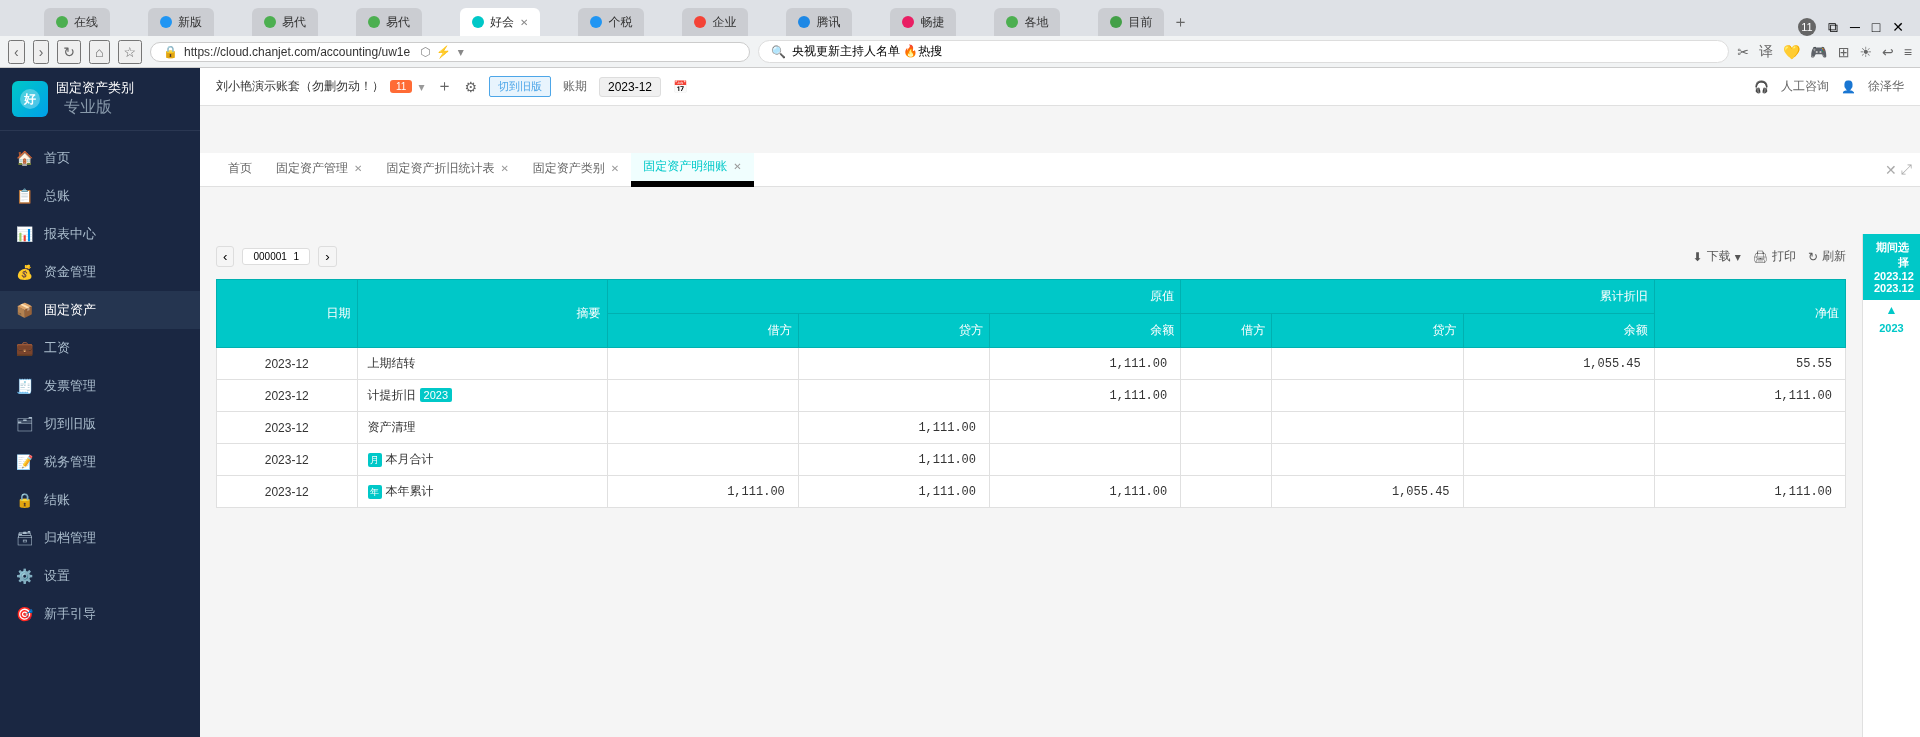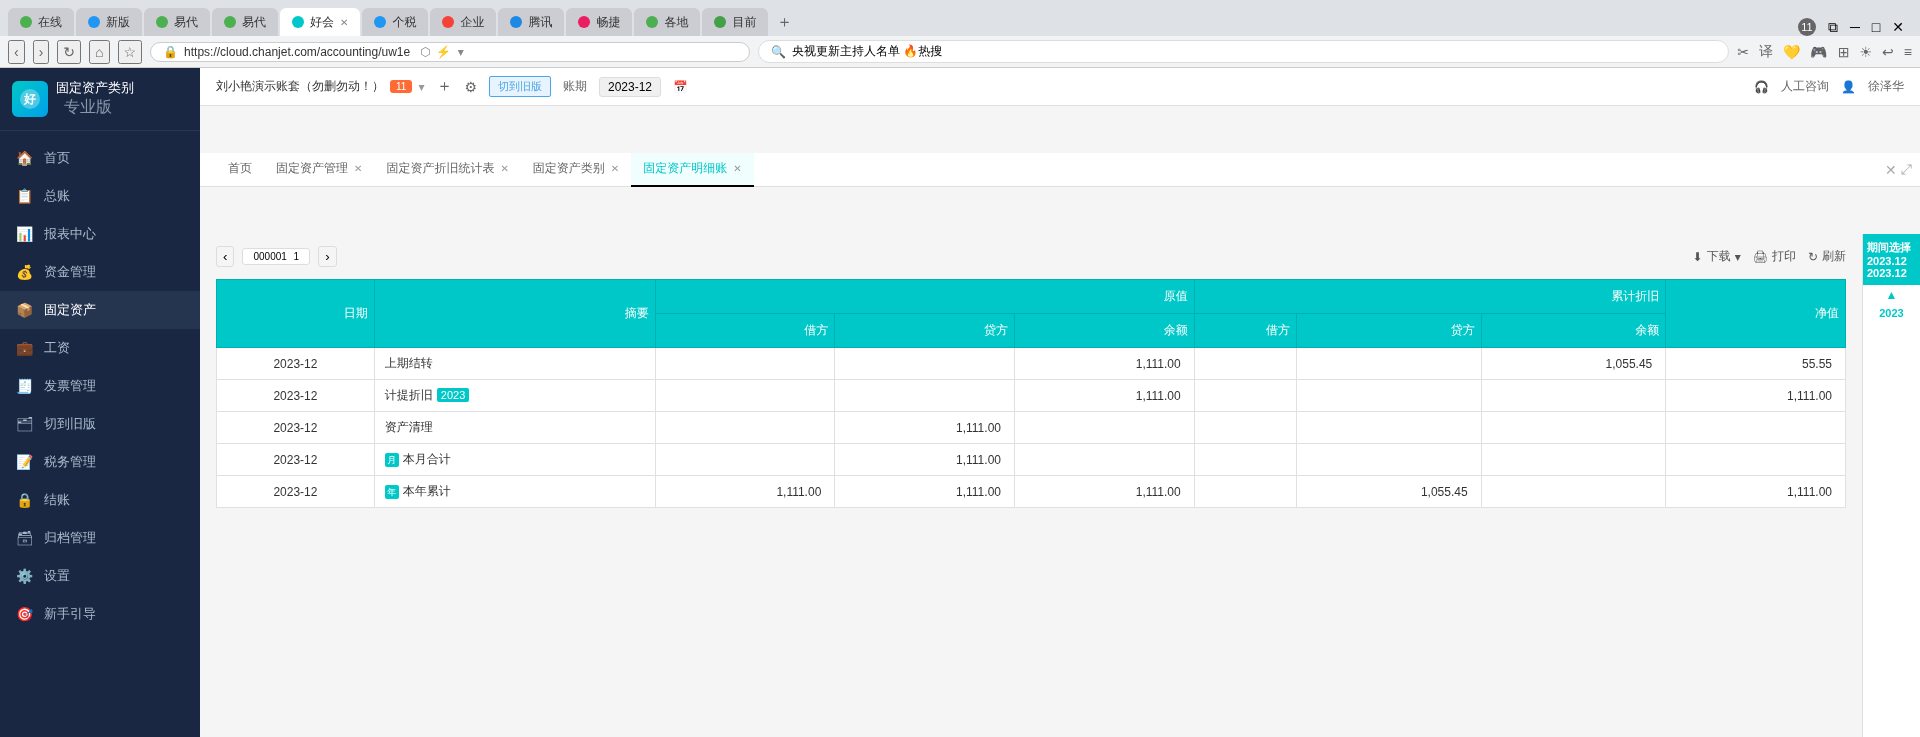--- a/index.html
+++ b/index.html
@@ -1,21 +1,21 @@
 <!DOCTYPE html>
 <html><head>
   <meta charset="utf-8">
   <style>
     * { margin: 0; padding: 0; box-sizing: border-box; }
     body { font-family: 'Microsoft YaHei', Arial, sans-serif; font-size: 12px; background: #f0f0f0; width: 1920px; height: 737px; overflow: hidden; }
 
     
     .browser-chrome { background: #dee1e6; height: 68px; }
     .tab-bar { display: flex; align-items: flex-end; height: 36px; background: #dee1e6; padding: 0 8px; gap: 2px; }
-    .tab { display: flex; align-items: center; height: 28px; padding: 0 12px; border-radius: 6px 6px 0 0; font-size: 12px; gap: 6px; cursor: pointer; background: #cbcdd2; color: #333; white-space: nowrap; }
+    .tab { display: flex; align-items: center; height: 28px; padding: 0 12px; border-radius: 6px 6px 0 0; font-size: 12px; gap: 6px; cursor: pointer; background: #cbcdd2; color: #333; white-space: nowrap; margin-left: 36px; }
     .tab.active { background: #fff; color: #333; }
     .tab .tab-close { color: #888; font-size: 10px; cursor: pointer; }
     .tab-add { display: flex; align-items: center; justify-content: center; width: 28px; height: 28px; color: #666; font-size: 16px; cursor: pointer; }
     .tab-controls { display: flex; align-items: center; gap: 12px; margin-left: auto; padding-right: 8px; }
     .browser-toolbar { display: flex; align-items: center; height: 32px; background: #f1f3f4; padding: 0 8px; gap: 8px; border-bottom: 1px solid #ccc; }
     .nav-btn { color: #666; cursor: pointer; font-size: 14px; padding: 2px 4px; }
     .address-bar { flex: 1; max-width: 600px; background: #fff; border: 1px solid #ccc; border-radius: 16px; padding: 2px 12px; font-size: 12px; color: #333; display: flex; align-items: center; gap: 6px; }
     .address-bar .lock-icon { color: #4caf50; }
     .search-area { flex: 1; display: flex; align-items: center; gap: 6px; background: #fff; border: 1px solid #ddd; border-radius: 16px; padding: 2px 12px; font-size: 12px; }
     .browser-right-icons { display: flex; align-items: center; gap: 10px; color: #666; font-size: 14px; }
@@ -39,40 +39,40 @@
     .top-bar { background: #fff; display: flex; align-items: center; padding: 0 16px; height: 38px; border-bottom: 1px solid #e0e0e0; gap: 12px; }
     .user-info { display: flex; align-items: center; gap: 6px; font-size: 12px; color: #333; }
     .version-badge { background: #ff6b35; color: #fff; font-size: 10px; padding: 1px 6px; border-radius: 3px; }
     .period-badge { background: #f0f0f0; border: 1px solid #ddd; padding: 2px 8px; border-radius: 3px; font-size: 12px; cursor: pointer; }
     .switch-btn { background: #e8f4fd; border: 1px solid #4da6e8; color: #4da6e8; padding: 2px 8px; border-radius: 2px; font-size: 11px; cursor: pointer; }
     .top-bar-right { margin-left: auto; display: flex; align-items: center; gap: 12px; font-size: 12px; color: #666; }
 
     
     .page-tabs { background: #fff; display: flex; align-items: center; padding: 0 0 0 16px; border-bottom: 1px solid #e0e0e0; height: 34px; }
     .page-tab { display: flex; align-items: center; padding: 0 12px; height: 34px; font-size: 12px; color: #666; cursor: pointer; gap: 6px; border-bottom: 2px solid transparent; white-space: nowrap; }
-    .page-tab.active { color: #00c8c8; border-bottom: 2px solid #000000; background: #f0fefe; }
+    .page-tab.active { color: #00c8c8; border-bottom: 6px solid #000000; background: #f0fefe; }
     .page-tab .tab-x { font-size: 10px; color: #999; cursor: pointer; }
     .page-tab-actions { margin-left: auto; display: flex; align-items: center; gap: 4px; padding-right: 8px; }
 
     
     .content-area { flex: 1; padding: 12px 16px; overflow: auto; background: #f5f5f5; position: relative; }
 
     
     .nav-row { display: flex; align-items: center; justify-content: space-between; margin-bottom: 12px; }
     .record-nav { display: flex; align-items: center; gap: 8px; }
     .record-nav button { background: none; border: 1px solid #ddd; padding: 2px 6px; cursor: pointer; border-radius: 3px; }
     .record-info { background: #fff; border: 1px solid #ddd; padding: 2px 10px; border-radius: 3px; font-size: 10px; }
     .action-btns { display: flex; align-items: center; gap: 12px; }
     .action-btn { display: flex; align-items: center; gap: 4px; color: #555; cursor: pointer; font-size: 12px; background: none; border: none; }
 
     
     .data-table { width: 100%; border-collapse: collapse; background: #fff; font-size: 12px; }
     .data-table th { background: #00c8c8; color: #fff; padding: 8px 6px; text-align: right; border: 1px solid #00b0b0; font-weight: normal; }
     .data-table td { padding: 7px 6px; border: 1px solid #e0e0e0; text-align: center; color: #333; }
-    .data-table .amount { text-align: right; padding-right: 13px; }
+    .data-table .amount { text-align: right; padding-right: 13px; font-family: Liberation Mono, monospace; }
     .data-table .row-icon { display: inline-block; width: 14px; height: 14px; background: #00c8c8; color: #fff; font-size: 9px; border-radius: 2px; text-align: center; line-height: 14px; margin-right: 4px; }
     .period-month { display: flex; align-items: center; justify-content: center; width: 44px; height: 22px; font-size: 11px; color: #555; cursor: pointer; border-radius: 3px; }
     .period-month.active { background: #00c8c8; color: #fff; border-radius: 11px; }
 
     
     .period-panel { width: 58px; background: #fff; border-left: 1px solid #e0e0e0; flex-shrink: 0; display: flex; flex-direction: column; overflow: hidden; }
     .scroll-up-btn { display: flex; align-items: center; justify-content: center; height: 20px; cursor: pointer; color: #00c8c8; font-size: 12px; }
 
     
     .teal-box { display: inline-block; background: #00c8c8; color: #fff; padding: 1px 4px; border-radius: 2px; font-size: 11px; margin-left: 4px; }
@@ -387,21 +387,21 @@
     <td class="amount"></td>
     <td class="amount">1,055.45</td>
     <td class="amount"></td>
     <td class="amount">1,111.00</td>
   </tr>
             </tbody>
         </table>
       </div>
 
       <div class="period-panel">
-        <div style="background:#00c8c8;color:#fff;text-align:left;padding:6px 4px;font-size:11px;font-weight:bold;">
+        <div style="background:#00c8c8;color:#fff;text-align:right;padding:6px 11px;font-size:11px;font-weight:bold;">
           <div>期间选择</div>
           <div style="font-size:11px;">2023.12</div>
           <div style="font-size:11px;">2023.12</div>
         </div>
         <div class="scroll-up-btn">▲</div>
         <div style="text-align:center;padding:2px;font-size:11px;color:#00c8c8;font-weight:bold;">2023</div>
       </div>
     </div>
   </div>
 </div>

